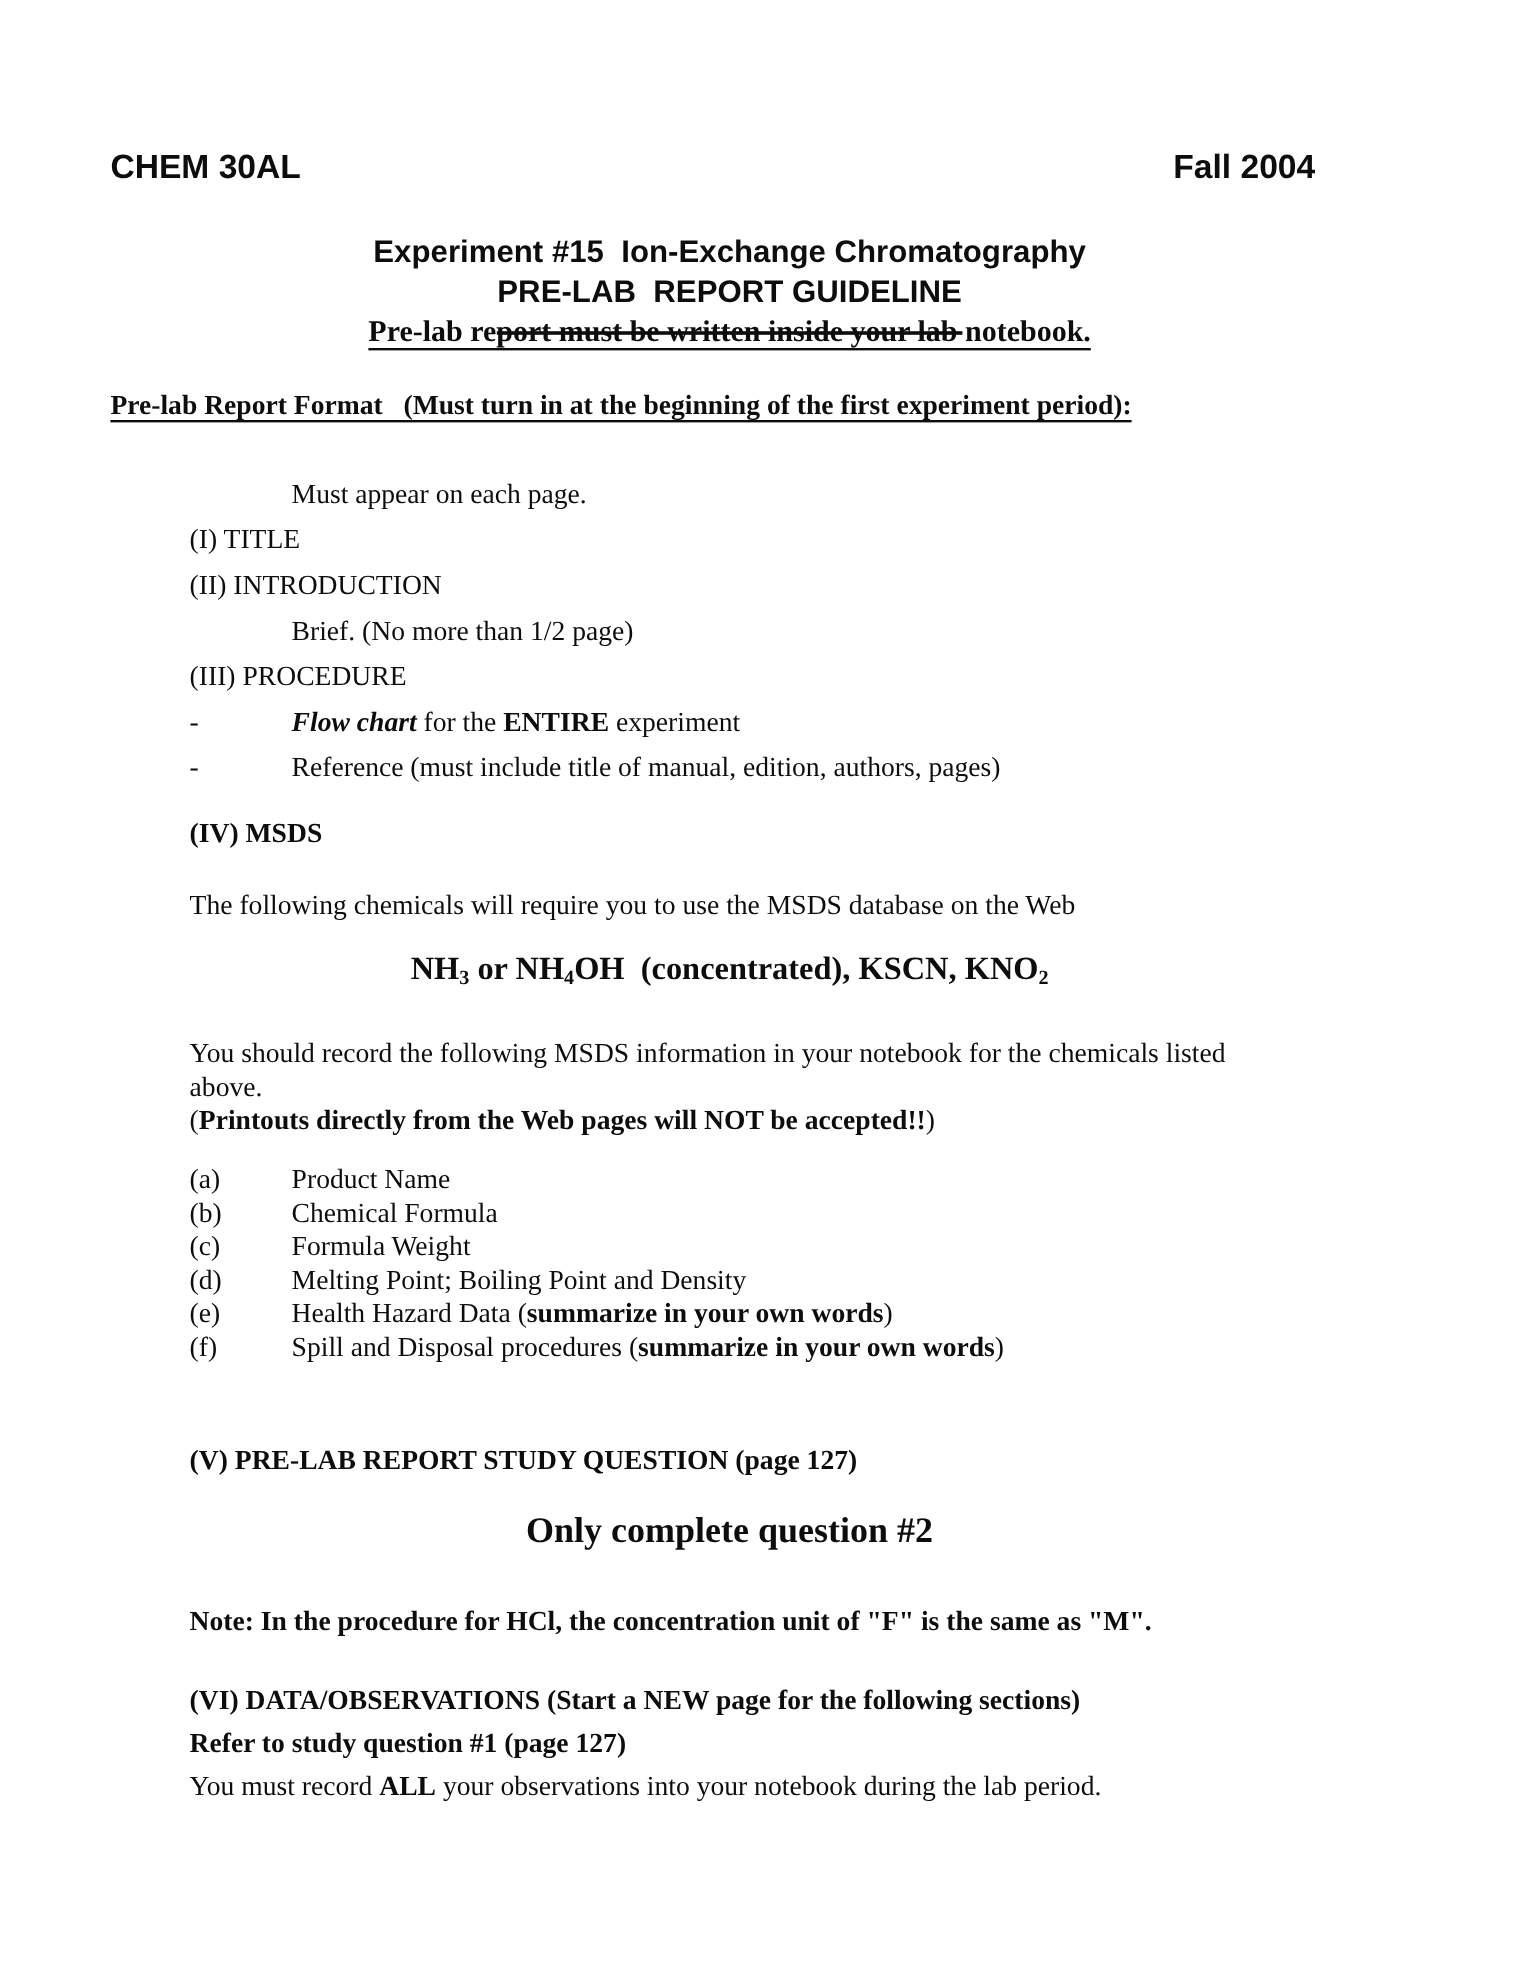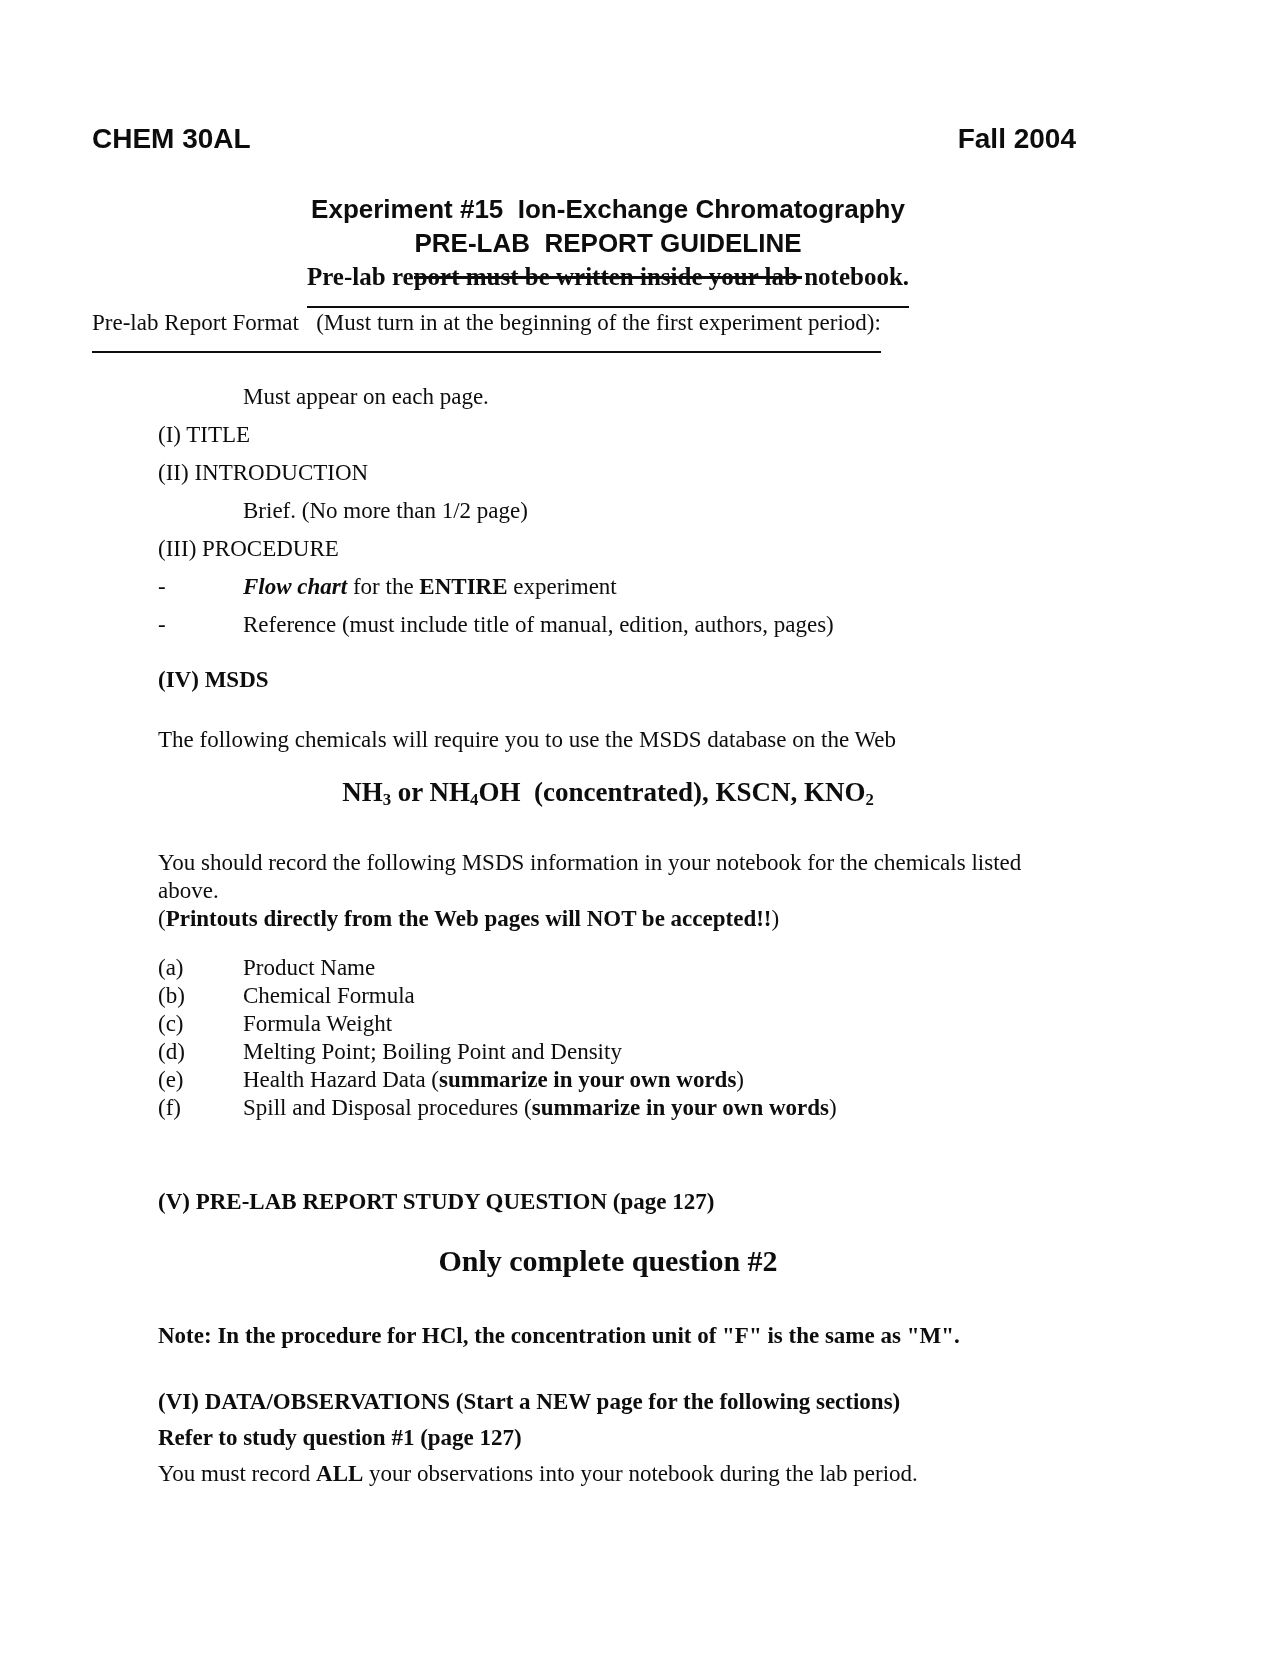--- a/index.html
+++ b/index.html
@@ -14,34 +14,34 @@
     overflow:hidden;
   }
   [data-bind] { white-space:pre-wrap; }
 
   
   .doc-header {
     display:flex; justify-content:space-between; align-items:flex-start;
     font-family:"Liberation Sans", sans-serif;
     font-weight:bold; font-size:28px; line-height:28px;
   }
-  .doc-header .term { margin-right:48px; }
+  .doc-header .term { margin-right:28px; }
 
   
   .title-block { margin-top:39px; text-align:center; }
   .title-sans {
     font-family:"Liberation Sans", sans-serif;
     font-weight:bold; font-size:26px; line-height:34px;
   }
   .title-serif { font-size:25px; font-weight:bold; line-height:34px; }
-  .u2 { border-bottom:2px solid #0d0d0d; padding-bottom:16px; }
+  .u2 { border-bottom:2px solid #0d0d0d; padding-bottom:0px; }
   .u3 { border-bottom:3px solid #0d0d0d; padding-bottom:18px; }
 
   
-  .format-line { margin-top:16px; font-size:23px; font-weight:normal; line-height:26px; }
+  .format-line { margin-top:31px; font-size:23px; font-weight:bold; line-height:26px; }
 
   
   .content { margin-left:66px; margin-top:42px; font-size:23px; }
   .main-list .line { line-height:38px; }
   .lvl2 { margin-left:85px; }
   .row { display:flex; }
   .row .lbl { width:85px; flex:none; }
   .b { font-weight:bold; }
   .bi { font-weight:bold; font-style:italic; }
 

